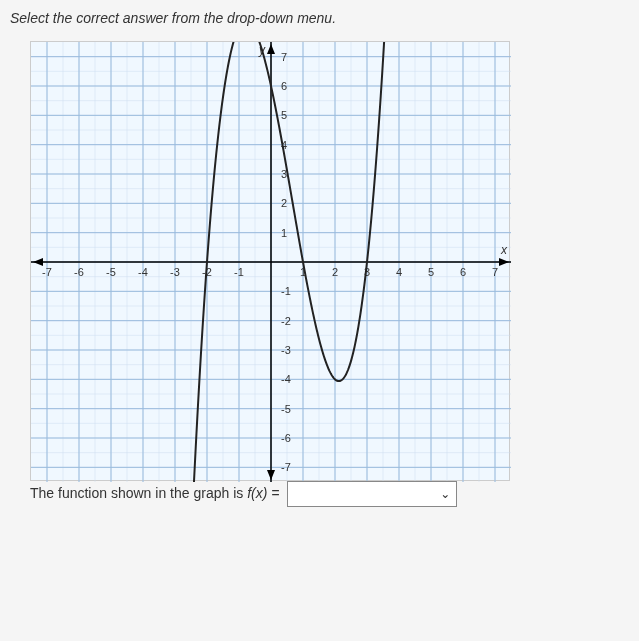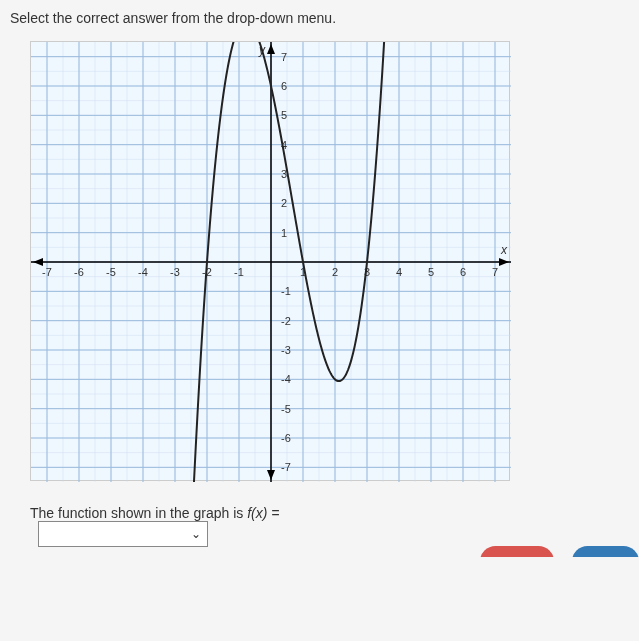--- a/index.html
+++ b/index.html
@@ -6,36 +6,35 @@
     body {
       font-family: Arial, sans-serif;
       background: #f5f5f5;
       padding: 10px;
       width: 639px;
     }
     .instruction {
       font-size: 14px;
       color: #333;
       margin-bottom: 15px;
+      font-style: italic;
     }
     .graph-container {
       width: 480px;
       height: 440px;
       background: #f0f8ff;
       position: relative;
       border: 1px solid #ccc;
       margin-left: 20px;
     }
     .graph-svg { position: absolute; top:0; left:0; }
     .caption-row {
-      margin-top: 20px;
       margin-left: 20px;
       display: flex;
       align-items: flex-start;
-      flex-direction: column;
     }
     .caption {
       font-size: 14px;
       color: #333;
       padding-top: 4px;
     }
     .dropdown-wrapper {
       position: relative;
       margin-left: 8px;
     }

